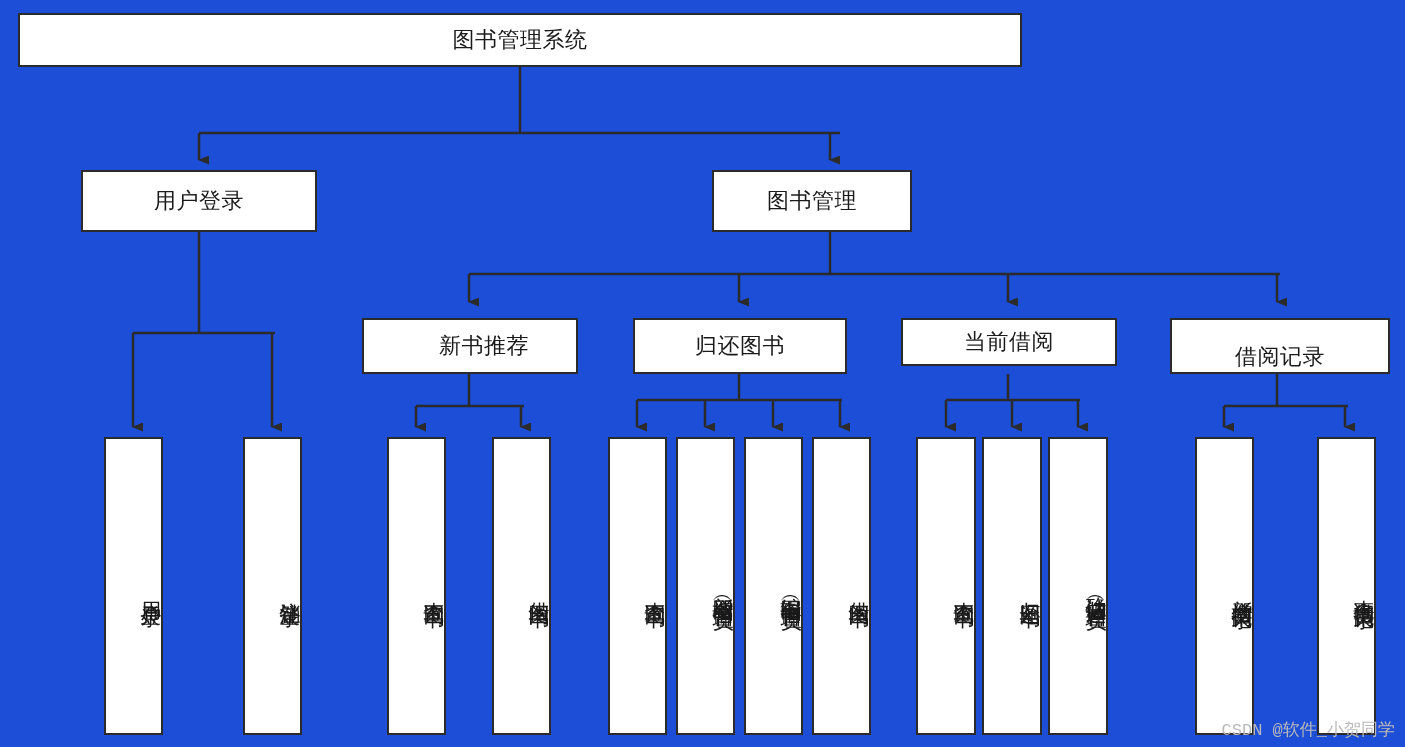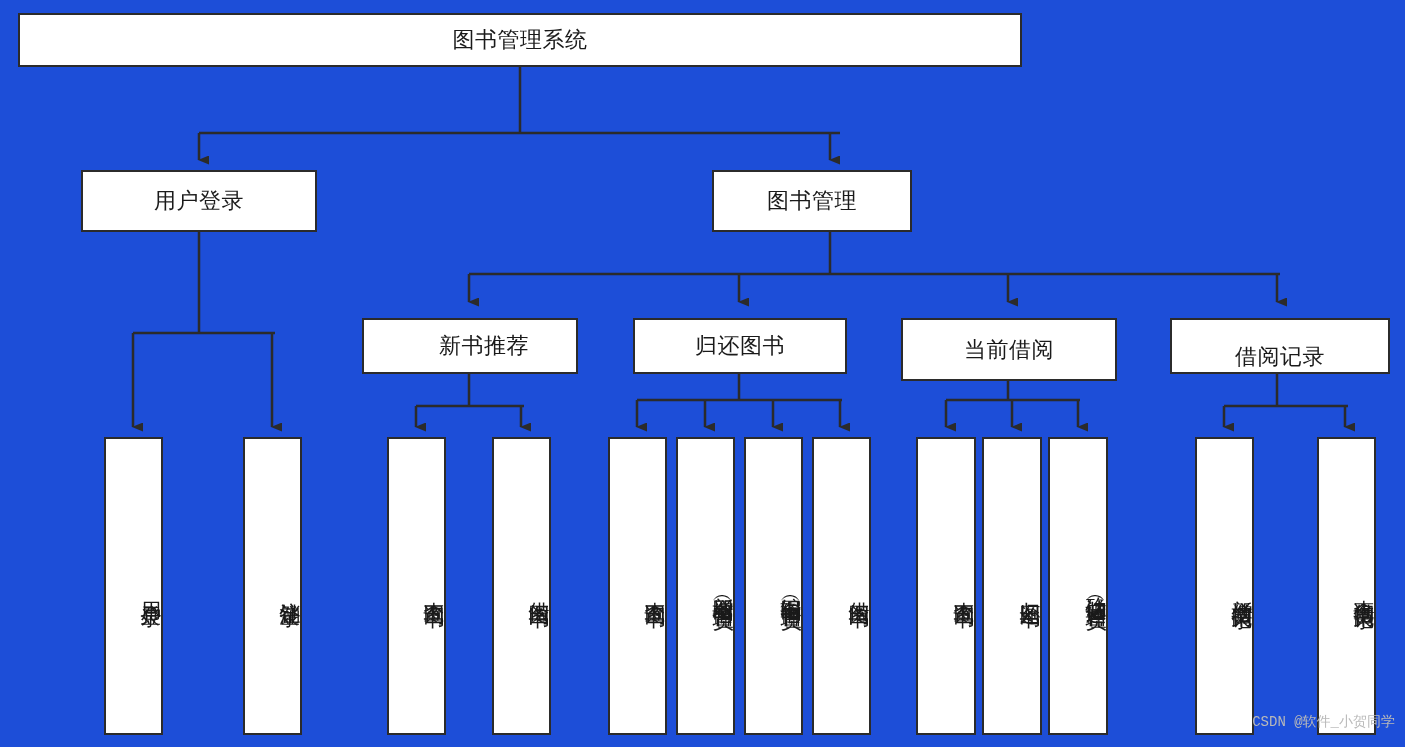--- a/index.html
+++ b/index.html
@@ -54,22 +54,22 @@
     white-space: nowrap;
   }
   .node.vert .label {
     writing-mode: vertical-rl;
     text-orientation: upright;
     letter-spacing: 2px;
   }
   .watermark {
     position: absolute;
     right: 10px;
-    bottom: 16px;
-    font-size: 14px;
+    bottom: 6px;
+    font-size: 17px;
     color: #b9b9b9;
     white-space: nowrap;
     pointer-events: none;
   }
 </style>
 </head>
 <body>
 
 <div id="canvas">
 
@@ -131,21 +131,21 @@
   <div class="node horiz" style="left:712px; top:170px; width:200px; height:62px;">
     <span class="label">图书管理</span>
   </div>
 
   <div class="node horiz" style="left:362px; top:318px; width:216px; height:56px;padding-left:28px;">
     <span class="label">新书推荐</span>
   </div>
   <div class="node horiz" style="left:633px; top:318px; width:214px; height:56px;">
     <span class="label">归还图书</span>
   </div>
-  <div class="node horiz" style="left:901px; top:318px; width:216px; height:63px;">
+  <div class="node horiz" style="left:901px; top:318px; width:216px; height:48px;">
     <span class="label">当前借阅</span>
   </div>
   <div class="node horiz" style="left:1170px; top:318px; width:220px; height:56px;align-items:flex-end;">
     <span class="label">借阅记录</span>
   </div>
 
   <div class="node vert" style="left:104px; top:437px; width:59px; height:298px;">
     <span class="label">用户登录</span>
   </div>
   <div class="node vert" style="left:243px; top:437px; width:59px; height:298px;">

